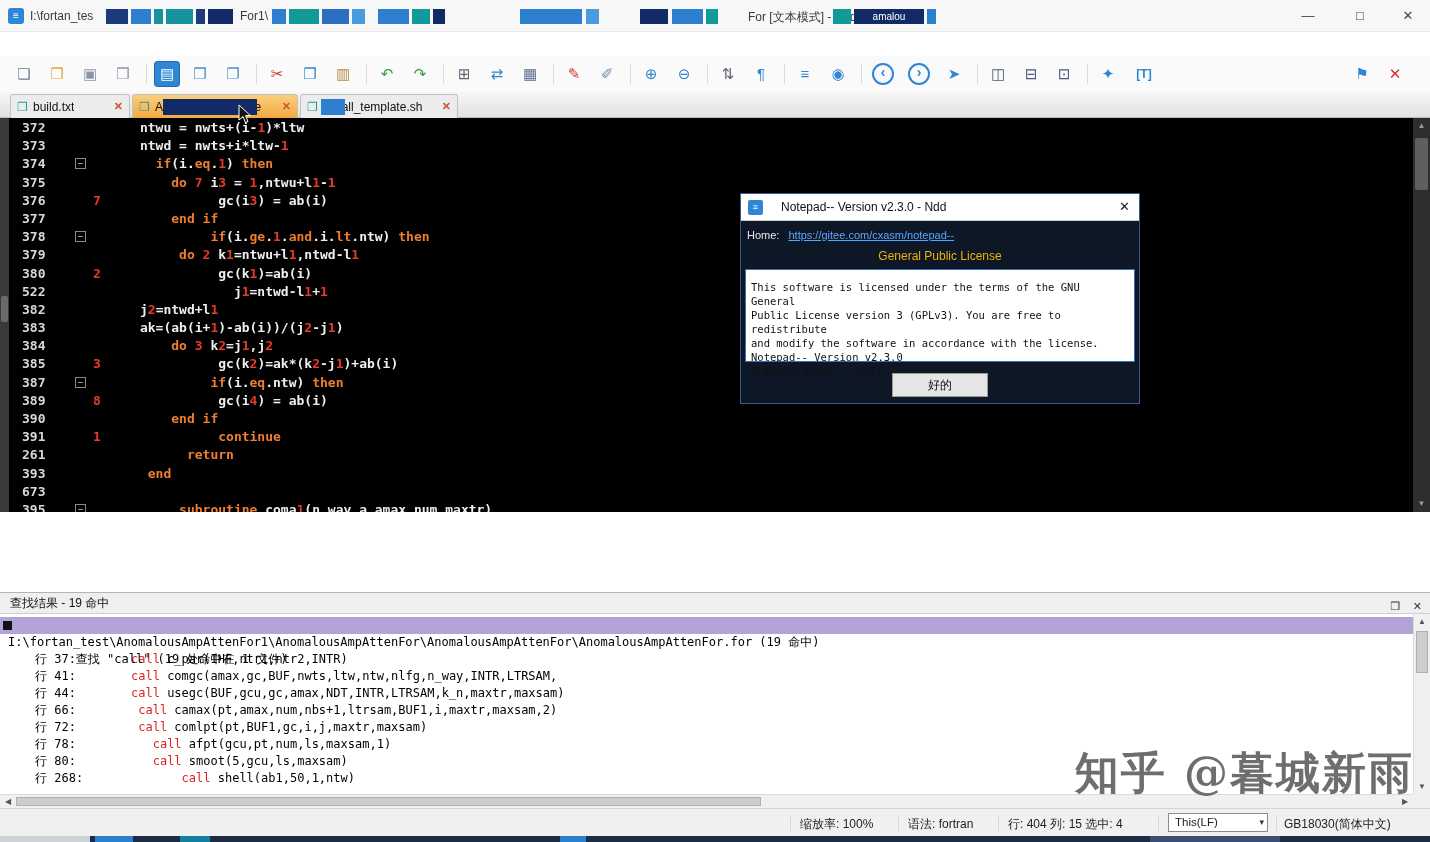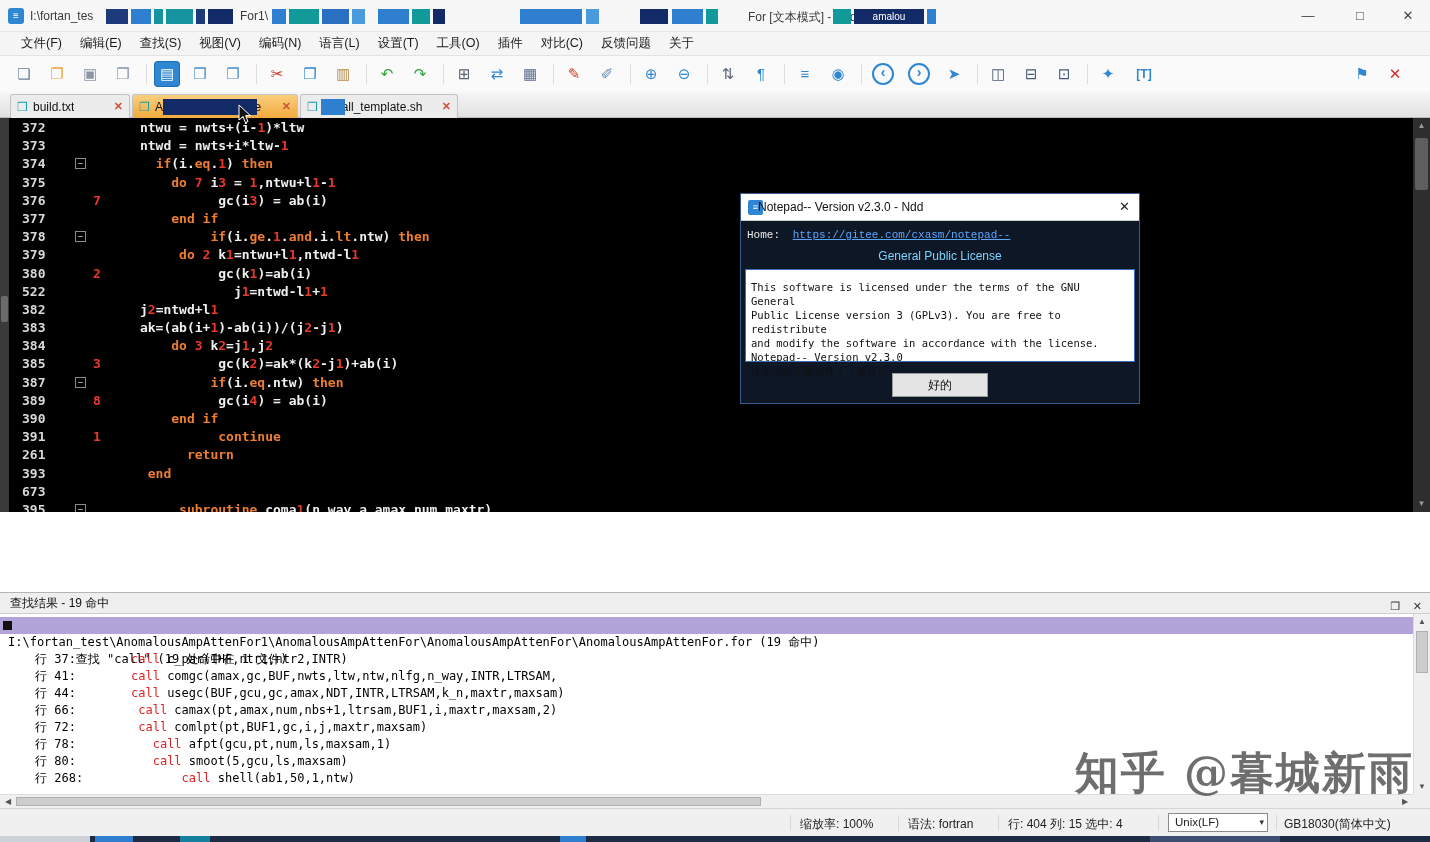--- a/index.html
+++ b/index.html
@@ -77,26 +77,26 @@
   .combo-arrow{position:absolute;right:3px;top:0;font-size:9px;line-height:17px;color:#333}
 
   
   .sliver{position:absolute;left:0;top:836px;width:100%;height:6px;background:#1d2b45}
   .sblock{position:absolute;top:0;height:6px}
 
   
   .dialog{position:absolute;left:740px;top:193px;width:400px;height:211px;background:#0e1726;border:1px solid #3a5a8c;box-shadow:0 8px 24px rgba(0,0,0,.5);box-sizing:border-box;z-index:100}
   .dtitle{position:absolute;left:0;top:0;width:100%;height:27px;background:#fff;border-bottom:1px solid #ccc;box-sizing:border-box}
   .dicon{position:absolute;left:7px;top:6px;width:15px;height:15px;background:#2f86d2;border-radius:2px;color:#fff;font-size:9px;line-height:15px;text-align:center}
-  .dtext{position:absolute;left:17px;top:6px;font-size:12px;color:#111}
+  .dtext{position:absolute;left:40px;top:6px;font-size:12px;color:#111}
   .dclose{position:absolute;right:9px;top:5px;font-size:13px;color:#222}
   .dbody{position:absolute;left:0;top:27px;right:0;bottom:0}
-  .homerow{position:absolute;left:6px;top:8px;font-family:Liberation Mono, monospace;font-size:11px;color:#e9e9e9}
+  .homerow{position:absolute;left:6px;top:8px;font-family:Liberation Sans, sans-serif;font-size:11px;color:#e9e9e9}
   .homelink{color:#5aa7ff;text-decoration:underline;margin-left:6px}
-  .gpltitle{position:absolute;left:0;top:28px;width:100%;text-align:center;font-size:12px;color:#7dd3fc}
+  .gpltitle{position:absolute;left:0;top:28px;width:100%;text-align:center;font-size:12px;color:#eab308}
   .licbox{position:absolute;left:4px;right:4px;top:48px;height:93px;background:#fff;border:1px solid #3b6fb5;padding:10px 5px;font-family:"DejaVu Sans Mono",monospace;font-size:10.5px;line-height:14px;color:#111;white-space:pre-wrap;box-sizing:border-box}
   .okbtn{position:absolute;left:50%;transform:translateX(-50%);top:152px;width:96px;height:24px;background:#e5e5e5;border:1px solid #999;font-size:12px;color:#111;text-align:center;line-height:22px;box-sizing:border-box}
 
   
   .watermark{position:absolute;right:16px;top:744px;font-family:"DejaVu Serif",serif;font-size:44px;font-weight:bold;color:rgba(85,85,85,.85);letter-spacing:2px;z-index:60;white-space:nowrap}
   .cursor{position:absolute;left:238px;top:104px;z-index:300}
 </style>
 </head>
 <body>
 
@@ -126,34 +126,20 @@
     <span class="red" style="left:706px;width:12px;background:#129a9a"></span>
     <span class="tfrag" style="left:748px">For [文本模式] - Ndd</span>
     <span class="red" style="left:833px;width:18px;background:#129a9a"></span>
     <span class="redtext" style="left:854px;width:70px;background:#122a66">amalou</span>
     <span class="red" style="left:927px;width:9px;background:#2e7fd0"></span>
     <span class="winctl" style="left:1290px">—</span>
     <span class="winctl" style="left:1342px">□</span>
     <span class="winctl" style="left:1390px">✕</span>
   </div>
 
-  <div class="menubar">
-      <span class="mitem">文件(F)</span>
-      <span class="mitem">编辑(E)</span>
-      <span class="mitem">查找(S)</span>
-      <span class="mitem">视图(V)</span>
-      <span class="mitem">编码(N)</span>
-      <span class="mitem">语言(L)</span>
-      <span class="mitem">设置(T)</span>
-      <span class="mitem">工具(O)</span>
-      <span class="mitem">插件</span>
-      <span class="mitem">对比(C)</span>
-      <span class="mitem">反馈问题</span>
-      <span class="mitem">关于</span>
-    </div>
 
   <div class="toolbar">
       <span class="tbtn" style="color: rgb(107, 127, 148);">❏</span>
       <span class="tbtn" style="color: rgb(232, 163, 60);">❐</span>
       <span class="tbtn" style="color: rgb(138, 151, 166);">▣</span>
       <span class="tbtn" style="color: rgb(138, 151, 166);">❒</span>
       <span class="tsep"></span>
       <span class="tbtn active" style="color: rgb(255, 255, 255);">▤</span>
       <span class="tbtn" style="color: rgb(74, 144, 200);">❒</span>
       <span class="tbtn" style="color: rgb(74, 144, 200);">❐</span>
@@ -290,21 +276,21 @@
 
   <div class="statusbar">
     <span class="sbsep" style="left:790px"></span>
     <span class="sitem" style="left:800px">缩放率: 100%</span>
     <span class="sbsep" style="left:898px"></span>
     <span class="sitem" style="left:908px">语法: fortran</span>
     <span class="sbsep" style="left:998px"></span>
     <span class="sitem" style="left:1008px">行: 404 列: 15 选中: 4</span>
     <span class="sbsep" style="left:1158px"></span>
     <div class="combo">
-      <span>Unix(LF)</span>
+      <span>This(LF)</span>
       <span class="combo-arrow">▾</span>
     </div>
     <span class="sbsep" style="left:1276px"></span>
     <span class="sitem" style="left:1284px">GB18030(简体中文)</span>
   </div>
 
   <div class="sliver">
     <span class="sblock" style="left:0;width:90px;background:#cdd2d8"></span>
     <span class="sblock" style="left:95px;width:38px;background:#2e7fd0"></span>
     <span class="sblock" style="left:180px;width:30px;background:#15809e"></span>

